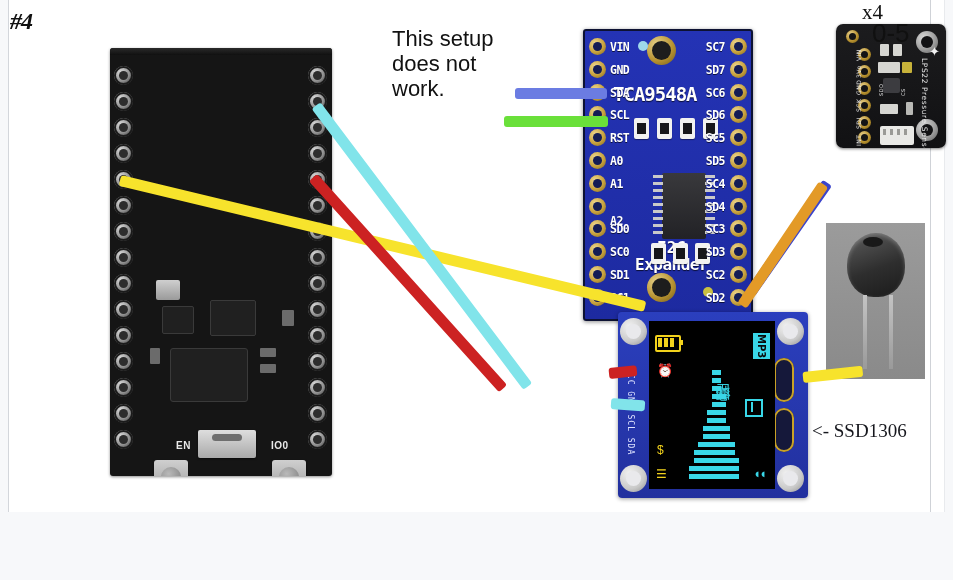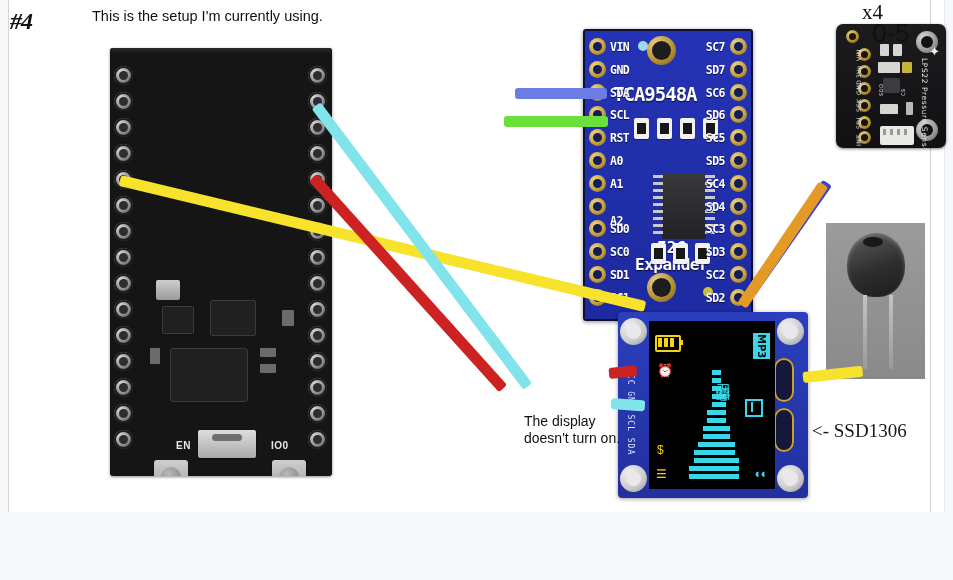--- a/index.html
+++ b/index.html
@@ -627,19 +627,19 @@
   <div class="wire" id="w-red"></div>
   <div class="wire" id="w-blue-top"></div>
   <div class="wire" id="w-green-top"></div>
   <div class="wire" id="w-blue-diag"></div>
   <div class="wire" id="w-orange-diag"></div>
   <div class="wire" id="w-yellow-r"></div>
   <div class="wire" id="w-oled-cyan"></div>
   <div class="wire" id="w-oled-red"></div>
 
   <div class="anno" id="lbl-num">#4</div>
-  <div class="anno" id="lbl-setup">This is the setup I'm currently using.</div>
-  <div class="anno" id="lbl-display">The display
-doesn't turn on.</div>
+  <div class="anno" id="lbl-nowork">This setup
+does not
+work.</div>
   <div class="anno" id="lbl-ssd">&lt;- SSD1306</div>
   <div class="anno" id="lbl-x4">x4</div>
   <div class="anno" id="lbl-03">0-5</div>
 </div>
 
 </body></html>

